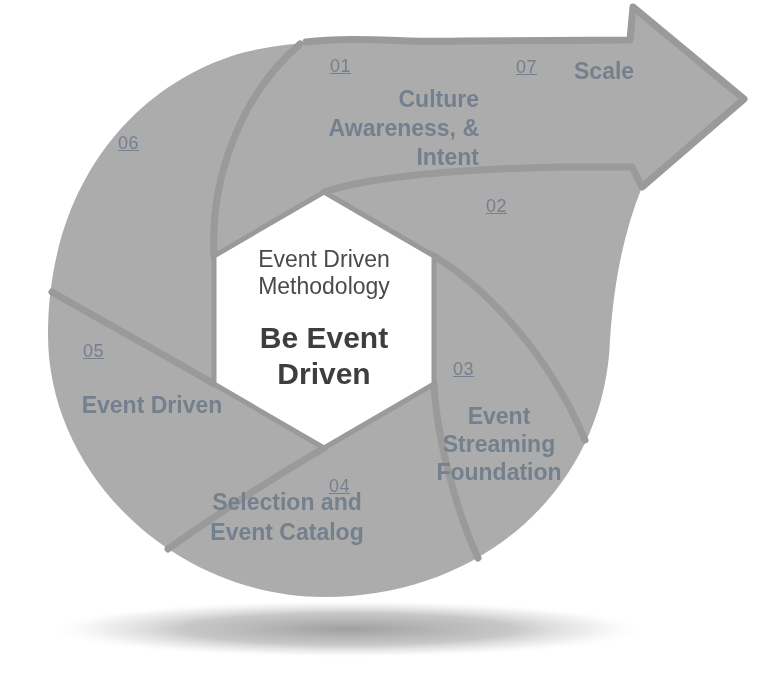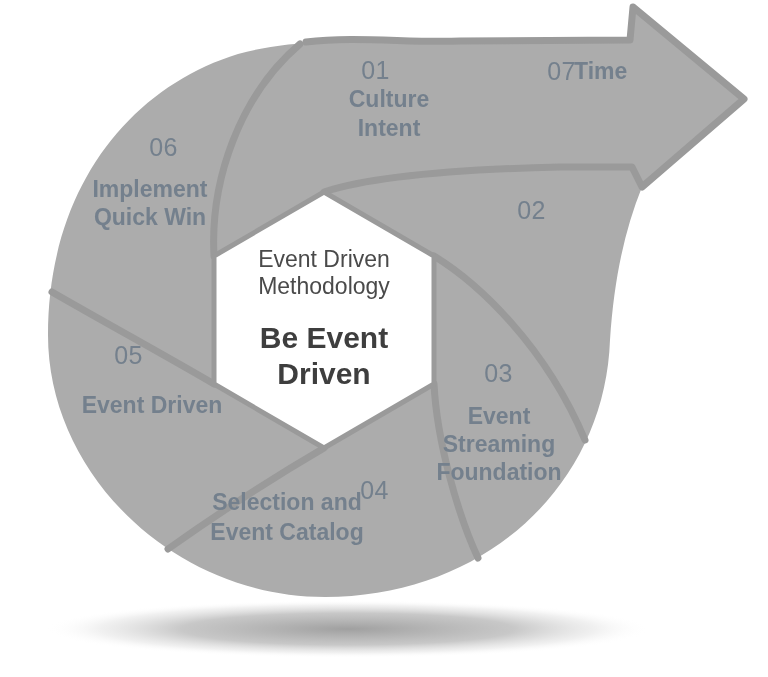--- a/index.html
+++ b/index.html
@@ -16,24 +16,24 @@
     background:#ffffff;
     overflow:hidden;
     font-family:"Liberation Sans", sans-serif;
   }
   .stage svg{position:absolute;left:0;top:0;}
   .base-shape{fill:var(--shape-fill,#acacac);}
   .curve{fill:none;stroke:var(--shape-line,#9a9a9a);stroke-width:7;stroke-linecap:round;}
   .arrow-outline{fill:none;stroke:var(--shape-line,#9a9a9a);stroke-width:7;stroke-linejoin:round;stroke-linecap:round;}
   .hexagon{fill:#ffffff;stroke:var(--shape-line,#9a9a9a);stroke-width:5;stroke-linejoin:round;}
   .txt{position:absolute;color:var(--step-text,#74808d);}
-  .step-number{font-size:25px;font-weight:400;text-align:right;letter-spacing:.5px;}
+  .step-number{font-size:18px;font-weight:400;text-align:left;letter-spacing:.5px;text-decoration:underline;}
   .step-label{font-size:23px;font-weight:700;}
   .ta-c{text-align:center;}
-  .ta-l{text-align:center;}
+  .ta-l{text-align:right;}
   .lh27{line-height:27px;} .lh28{line-height:28px;} .lh29{line-height:29px;} .lh30{line-height:30px;}
   .center-block{position:absolute;left:204px;top:246px;width:240px;text-align:center;}
   .center-subtitle{color:var(--center-subtitle-text,#4a4a4a);font-size:23px;font-weight:400;line-height:27px;}
   .center-title{color:var(--center-title-text,#3e3e3e);font-size:30px;font-weight:700;line-height:36px;margin-top:20px;}
 </style>
 </head>
 <body>
 
 <div class="stage">
 
@@ -66,25 +66,26 @@
     <path class="arrow-outline" d="M 306,42 C 355,36 410,43 460,41
              L 630,40 L 633,7 L 744,99 L 642,187 L 632,167
              L 560,167 C 472,169 376,175 324,192"></path>
 
     <path class="hexagon" d="M 324,192 L 434,256 L 434,384 L 324,448 L 214,384 L 214,256 Z"></path>
   </svg>
 
   <div class="txt step-number" style="left:330px;top:56px;width:60px;">01</div>
   <div class="txt step-label ta-l lh29" style="left:299px;top:85px;width:180px;">
     <div>Culture</div>
+    <div>Awareness, &amp;</div>
     <div>Intent</div>
   </div>
 
   <div class="txt step-number" style="left:516px;top:57px;width:60px;">07</div>
-  <div class="txt step-label" style="left:574px;top:58px;">Time</div>
+  <div class="txt step-label" style="left:574px;top:58px;">Scale</div>
 
   <div class="txt step-number" style="left:486px;top:196px;width:60px;">02</div>
 
   <div class="txt step-number" style="left:453px;top:359px;width:60px;">03</div>
   <div class="txt step-label ta-c lh28" style="left:409px;top:402px;width:180px;">
     <div>Event</div>
     <div>Streaming</div>
     <div>Foundation</div>
   </div>
 
@@ -93,24 +94,20 @@
     <div>Selection and</div>
     <div>Event Catalog</div>
   </div>
 
   <div class="txt step-number" style="left:83px;top:341px;width:60px;">05</div>
   <div class="txt step-label ta-c lh27" style="left:62px;top:392px;width:180px;">
     <div>Event Driven</div>
   </div>
 
   <div class="txt step-number" style="left:118px;top:133px;width:60px;">06</div>
-  <div class="txt step-label ta-c lh28" style="left:60px;top:175px;width:180px;">
-    <div>Implement</div>
-    <div>Quick Win</div>
-  </div>
 
   <div class="center-block">
     <div class="center-subtitle">
       <div>Event Driven</div>
       <div>Methodology</div>
     </div>
     <div class="center-title">
       <div>Be Event</div>
       <div>Driven</div>
     </div>

